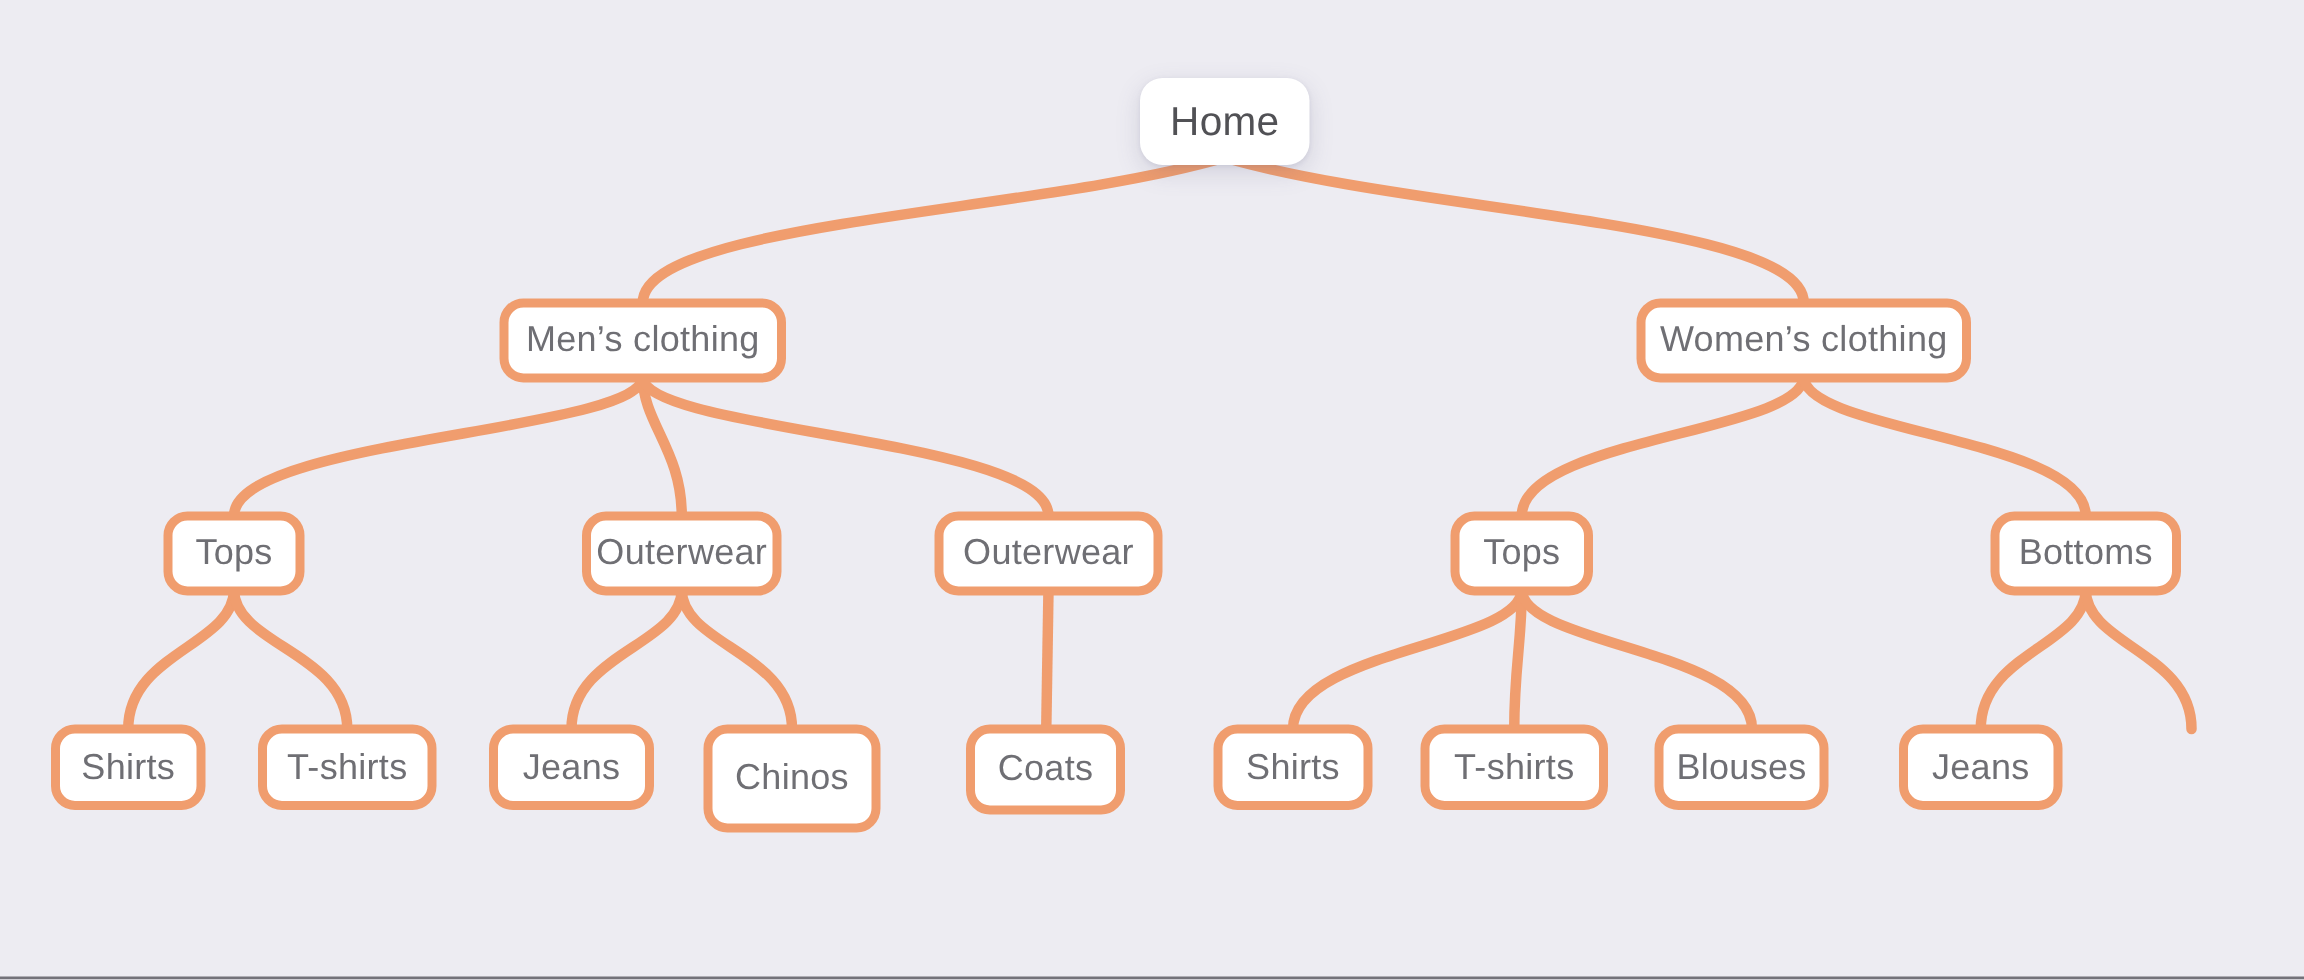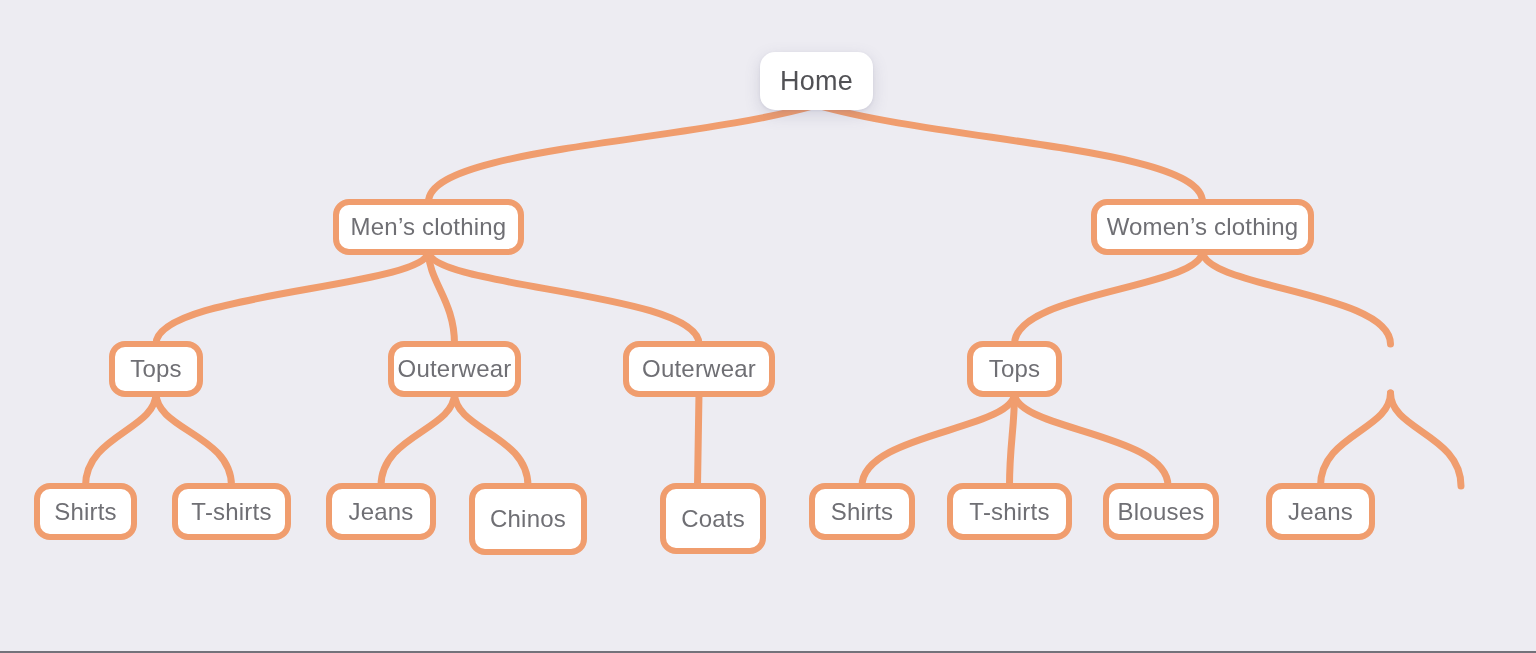--- a/index.html
+++ b/index.html
@@ -111,34 +111,37 @@
   </div>
   <div class="node" style="left:388px;top:341px;width:133px;height:56px">
     <span class="node-label">Outerwear</span>
   </div>
   <div class="node" style="left:623px;top:341px;width:152px;height:56px">
     <span class="node-label">Outerwear</span>
   </div>
   <div class="node" style="left:967px;top:341px;width:95px;height:56px">
     <span class="node-label">Tops</span>
   </div>
+  <div class="node" style="left:1327px;top:341px;width:127px;height:56px">
+    <span class="node-label">Bottoms</span>
+  </div>
 
   <div class="node" style="left:34px;top:483px;width:103px;height:57px">
     <span class="node-label">Shirts</span>
   </div>
   <div class="node" style="left:172px;top:483px;width:119px;height:57px">
     <span class="node-label">T-shirts</span>
   </div>
   <div class="node" style="left:326px;top:483px;width:110px;height:57px">
     <span class="node-label">Jeans</span>
   </div>
   <div class="node" style="left:469px;top:483px;width:118px;height:72px">
     <span class="node-label">Chinos</span>
   </div>
-  <div class="node" style="left:660px;top:483px;width:106px;height:71px">
+  <div class="node" style="left:644px;top:483px;width:106px;height:60px">
     <span class="node-label">Coats</span>
   </div>
   <div class="node" style="left:809px;top:483px;width:106px;height:57px">
     <span class="node-label">Shirts</span>
   </div>
   <div class="node" style="left:947px;top:483px;width:125px;height:57px">
     <span class="node-label">T-shirts</span>
   </div>
   <div class="node" style="left:1103px;top:483px;width:116px;height:57px">
     <span class="node-label">Blouses</span>

